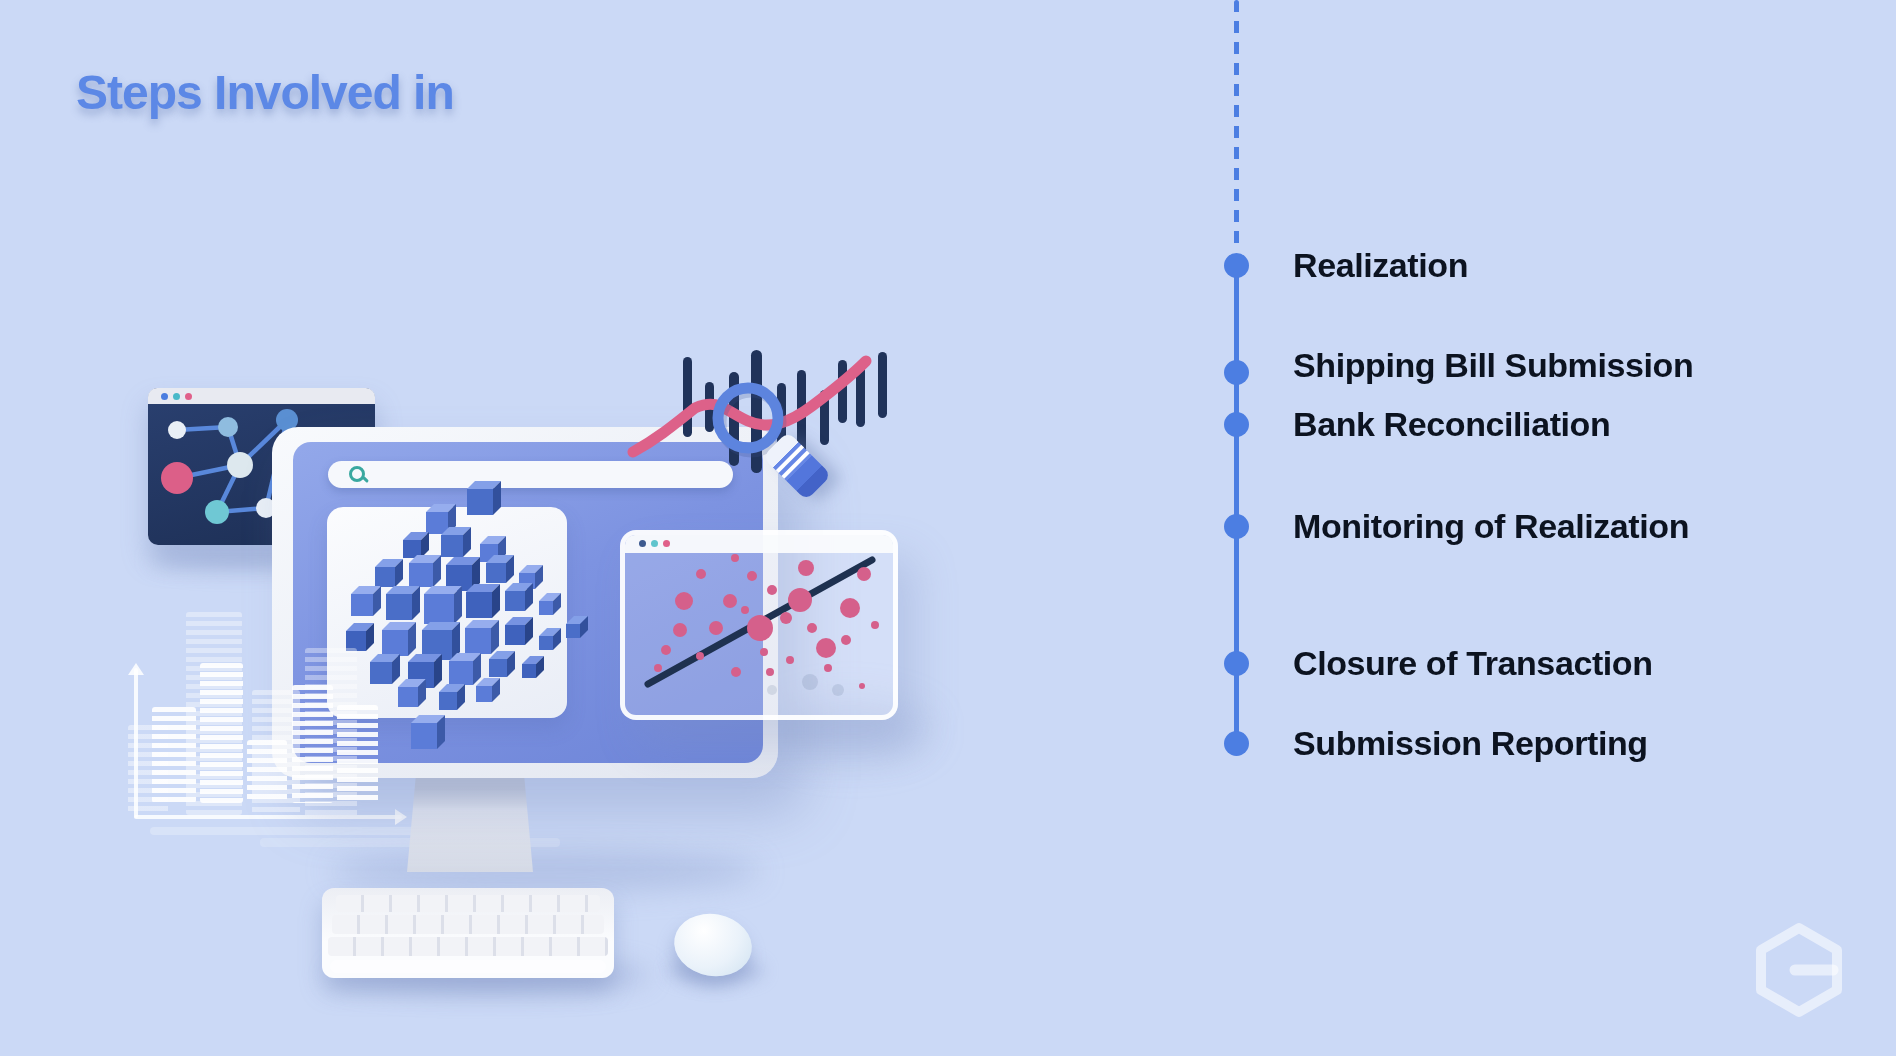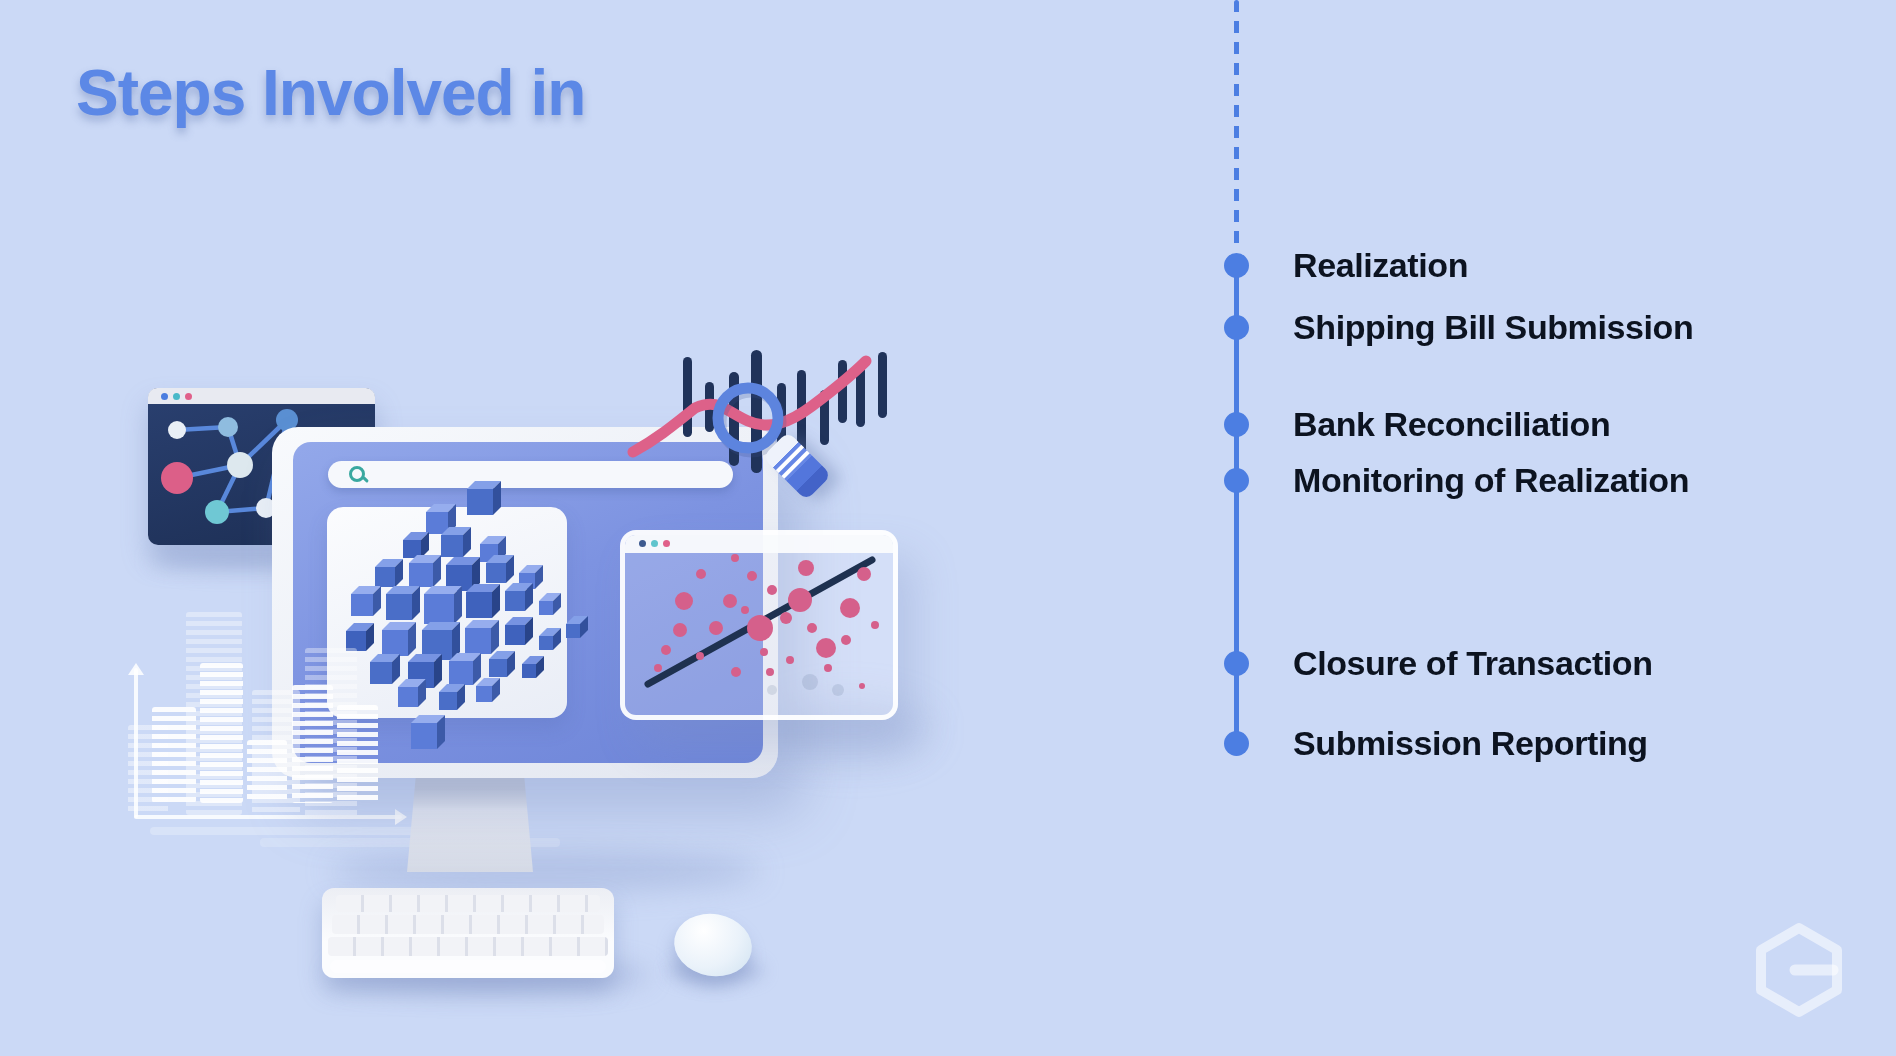--- a/index.html
+++ b/index.html
@@ -1,20 +1,20 @@
 <!DOCTYPE html>
 <html><head>
 <meta charset="utf-8">
 <style>
   html,body{margin:0;padding:0;}
   body{width:1896px;height:1056px;overflow:hidden;font-family:"Liberation Sans",sans-serif;}
   .stage{position:relative;width:1896px;height:1056px;background:#cbd9f6;overflow:hidden;}
 
   
-  .title{position:absolute;left:76px;top:48px;font-size:64px;line-height:90px;font-weight:800;
+  .title{position:absolute;left:76px;top:48px;font-size:48px;line-height:90px;font-weight:800;
          color:#5c88e6;letter-spacing:-1px;text-shadow:0 5px 9px rgba(86,110,170,.42);}
 
   
   .tl-dash{position:absolute;left:1234px;top:0;width:5px;height:250px;border-radius:3px;
            background:repeating-linear-gradient(180deg,#4c7ee2 0 12px,rgba(0,0,0,0) 12px 21px);}
   .tl-solid{position:absolute;left:1234px;top:264px;width:5px;height:480px;background:#4c7ee2;}
   .step{position:absolute;left:1224px;display:flex;align-items:center;height:80px;}
   .step .dot{flex:none;width:25px;height:25px;border-radius:50%;background:#4c7ee2;margin-right:44px;}
   .step .lbl{font-size:34px;font-weight:700;color:#0c1320;letter-spacing:-.4px;white-space:nowrap;}
 
@@ -269,29 +269,29 @@
   </div>
 
   <div class="abs" style="left:0;top:0;width:1896px;height:1056px;">
     <div class="tl-dash"></div>
     <div class="tl-solid"></div>
 
     <div class="step" style="top:225px;">
       <span class="dot"></span>
       <span class="lbl">Realization</span>
     </div>
-    <div class="step" style="top:287px;">
+    <div class="step" style="top:305px;align-items:flex-end;">
       <span class="dot"></span>
       <span class="lbl">Shipping Bill Submission</span>
     </div>
     <div class="step" style="top:384px;">
       <span class="dot"></span>
       <span class="lbl">Bank Reconciliation</span>
     </div>
-    <div class="step" style="top:440px;">
+    <div class="step" style="top:486px;">
       <span class="dot"></span>
       <span class="lbl">Monitoring of Realization</span>
     </div>
     <div class="step" style="top:623px;">
       <span class="dot"></span>
       <span class="lbl">Closure of Transaction</span>
     </div>
     <div class="step" style="top:703px;">
       <span class="dot"></span>
       <span class="lbl">Submission Reporting</span>

